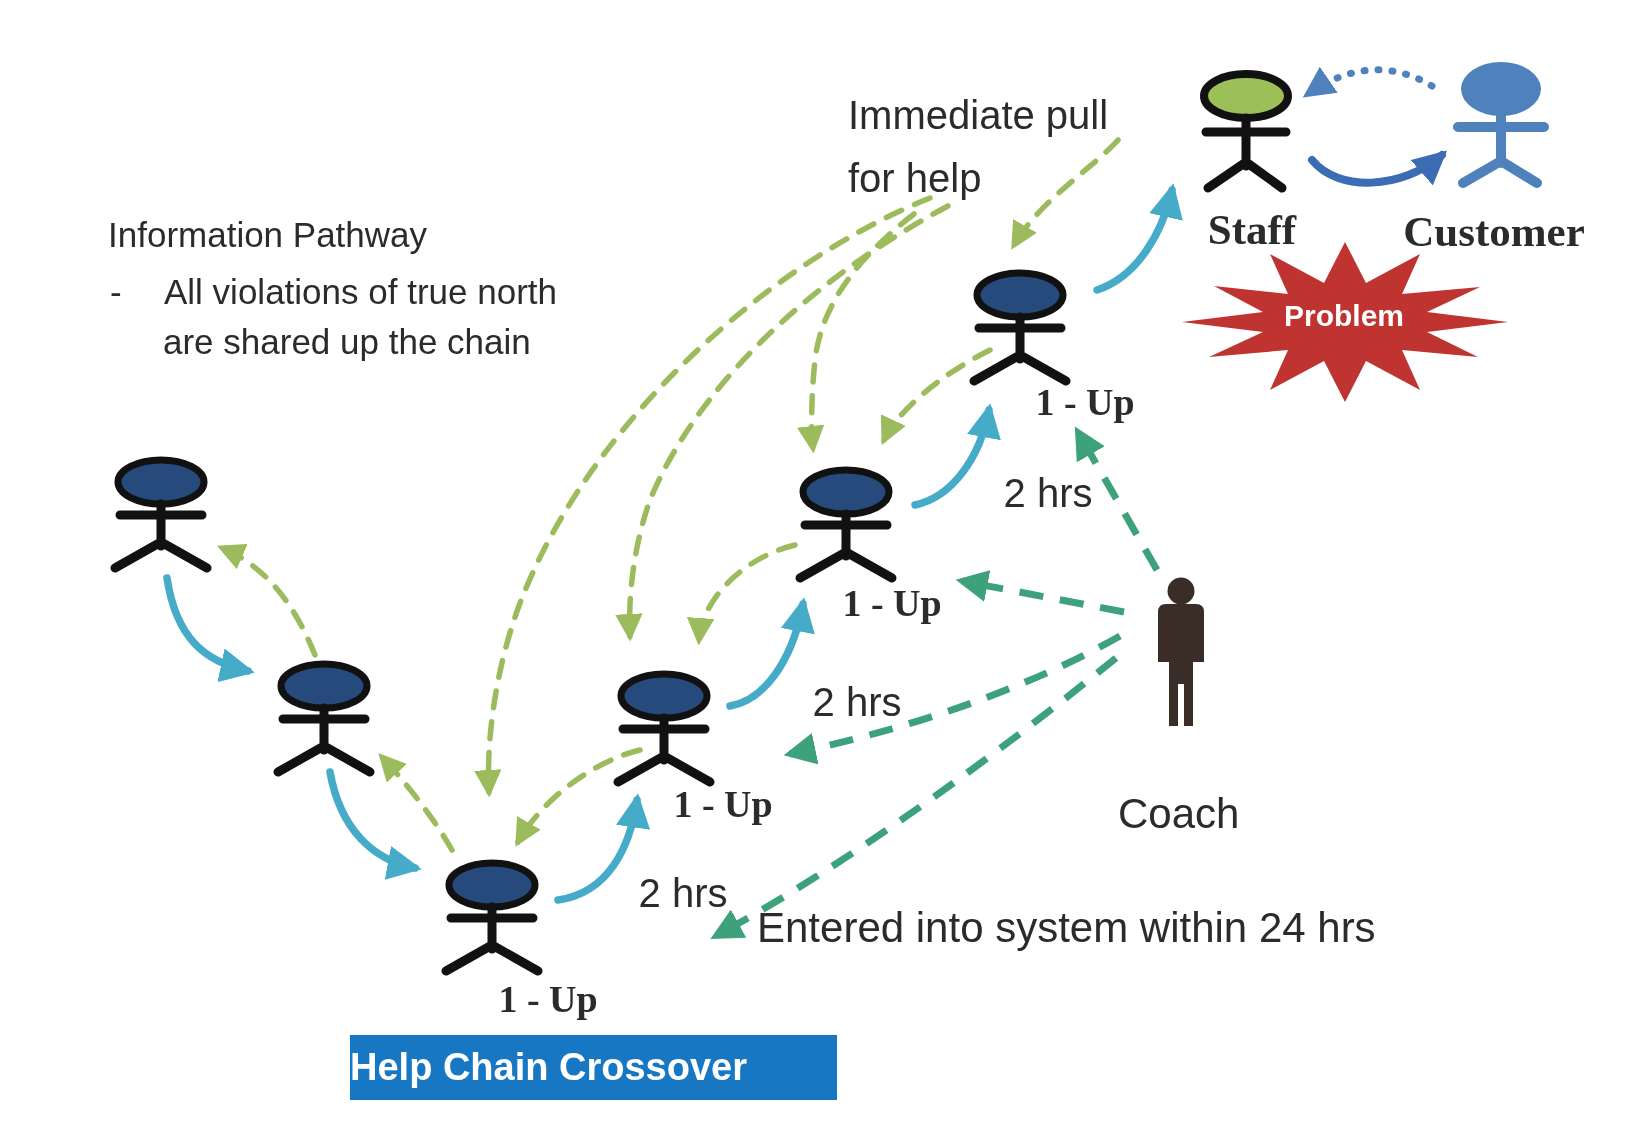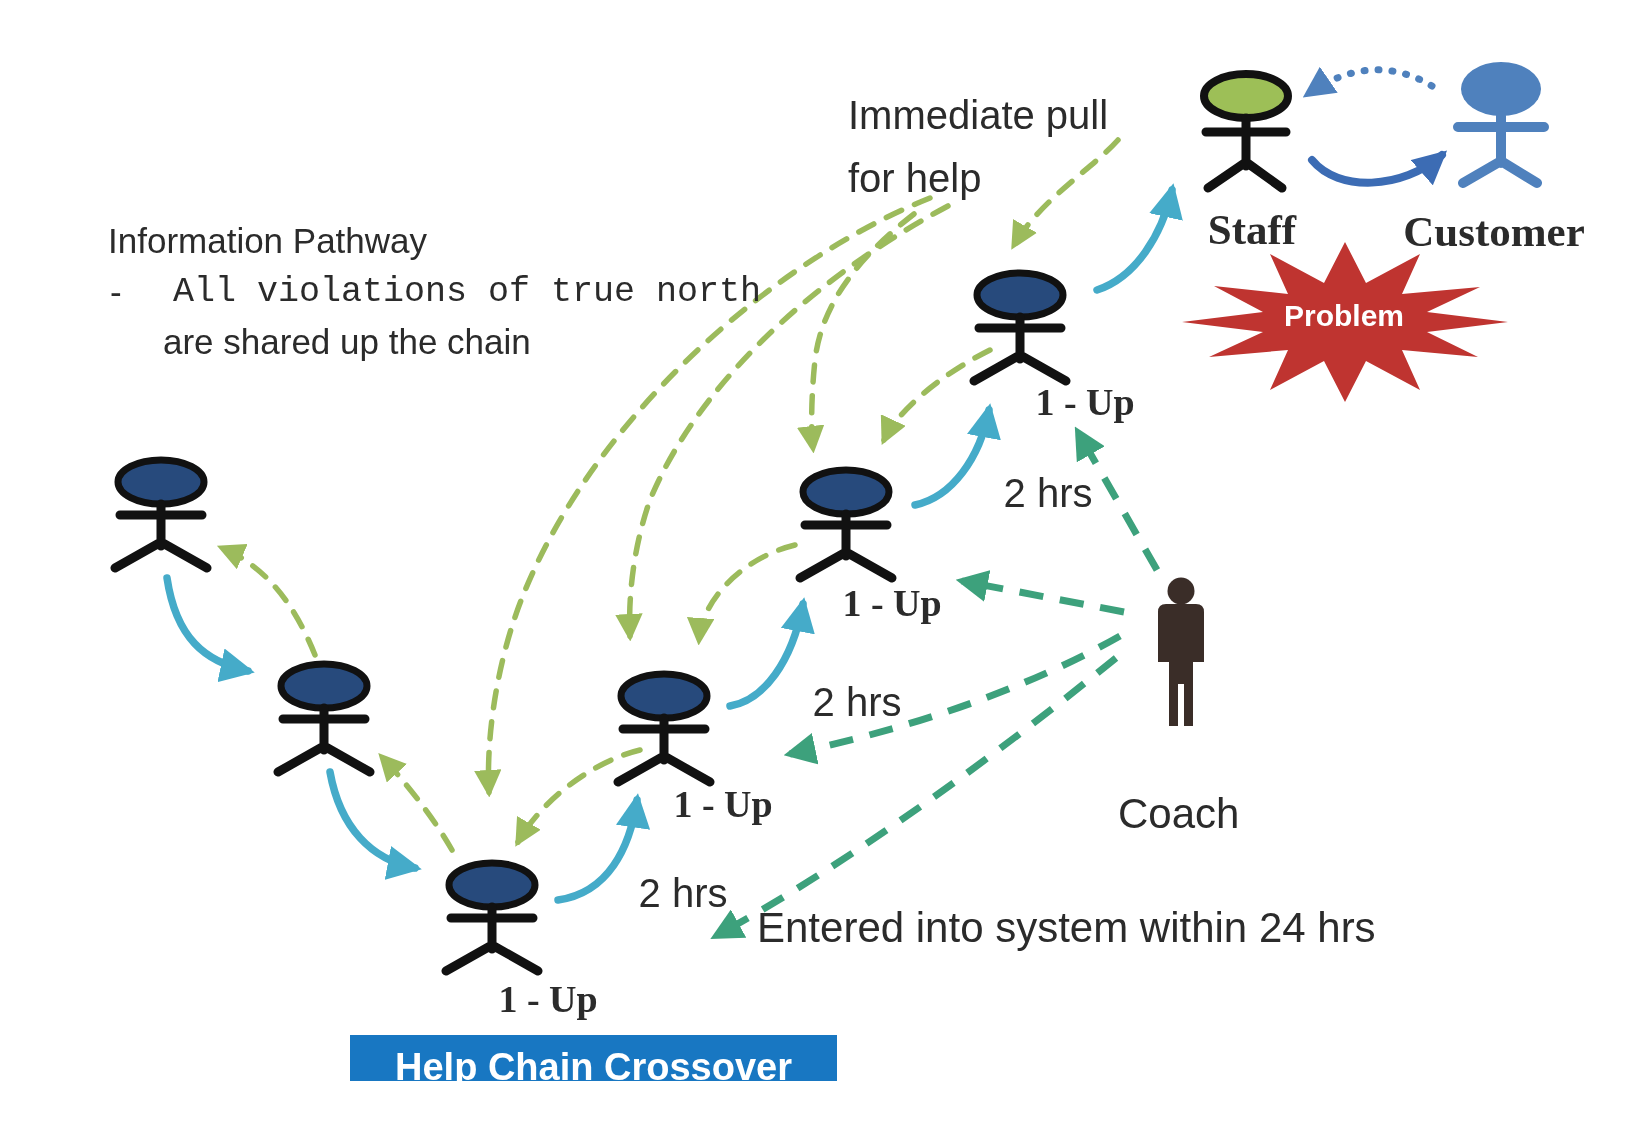--- a/index.html
+++ b/index.html
@@ -11,22 +11,22 @@
   html,body{margin:0;padding:0;background:#ffffff;}
   .canvas{position:relative;width:1646px;height:1124px;background:#ffffff;overflow:hidden;
           font-family:"Liberation Sans",sans-serif;}
   svg.layer{position:absolute;left:0;top:0;width:100%;height:100%;}
   .t{position:absolute;color:var(--ink);white-space:nowrap;line-height:1.15;
      font-family:"Liberation Sans",sans-serif;}
   .serif{font-family:"Liberation Serif",serif;font-weight:bold;}
   .ctr{transform:translateX(-50%);}
   .fs36{font-size:35px;} .fs38{font-size:38px;} .fs40{font-size:40px;}
   .fs42{font-size:42px;} .fs44{font-size:43px;} .fs30{font-size:30px;}
-  .banner{position:absolute;left:350px;top:1035px;width:487px;height:46px;
-          background:var(--banner-blue);color:#ffffff;text-align:center;
+  .banner{position:absolute;left:350px;top:1035px;width:487px;height:65px;
+          background:var(--banner-blue);color:#ffffff;text-align:left;
           line-height:65px;font-size:38px;font-weight:600;}
   .problem-txt{color:#ffffff;font-weight:600;}
   
   .head{fill:var(--navy);}
   .head-staff{fill:var(--staff-green);}
   .limbs{stroke:#111111;stroke-width:9;fill:none;stroke-linecap:round;}
   .o{stroke:var(--olive);stroke-width:5.5;fill:none;stroke-dasharray:17 14;stroke-linecap:round;}
   .tl{stroke:var(--teal);stroke-width:7.5;fill:none;stroke-linecap:round;}
   .c{stroke:var(--coach-green);stroke-width:7;fill:none;stroke-dasharray:24 17;stroke-linecap:butt;}
   .bdot{stroke:var(--dot-blue);stroke-width:7;fill:none;stroke-dasharray:1 13;stroke-linecap:round;}
@@ -106,23 +106,23 @@
     </g>
 
     <polygon fill="var(--problem-red)" points="1508,322 1427,332 1478,357 1402,350 1420,390 1366,361 1345,402 1324,361 1270,390 1288,350 1209,357 1263,332 1182,322 1263,312 1214,286 1288,294 1270,254 1324,283 1345,242 1366,283 1420,254 1402,294 1480,287 1427,312"></polygon>
 
     <g fill="var(--coach-dark)">
       <circle cx="1181" cy="591" r="13.5"></circle>
       <path d="M 1158 612 Q 1158 604 1166 604 L 1196 604 Q 1204 604 1204 612 L 1204 662 L 1193 662 L 1193 726 L 1184 726 L 1184 684 L 1178 684 L 1178 726 L 1169 726 L 1169 662 L 1158 662 Z"></path>
     </g>
   </svg>
 
-  <div class="t fs36" style="left:108px;top:221px;text-align:center;">Information Pathway</div>
+  <div class="t fs36" style="left:108px;top:215px;text-align:center;">Information Pathway</div>
   <div class="t fs36" style="left:110px;top:272px;">-</div>
-  <div class="t fs36" style="left:173px;top:272px;font-family:Liberation Mono, monospace;">All violations of true north</div>
+  <div class="t fs36" style="left:164px;top:272px;">All violations of true north</div>
   <div class="t fs40" style="left:848px;top:92px;">Immediate pull</div>
 
   <div class="t fs36" style="left:163px;top:322px;">are shared up the chain</div>
   <div class="t fs40" style="left:848px;top:140px;margin-top:15px;">for help</div>
 
   <div class="t serif fs44 ctr" style="left:1252px;top:205px;">Staff</div>
   <div class="t serif fs44 ctr" style="left:1494px;top:207px;">Customer</div>
 
   <div class="t fs30 ctr problem-txt" style="left:1320px;top:299px;margin-left:24px;">Problem</div>
 

